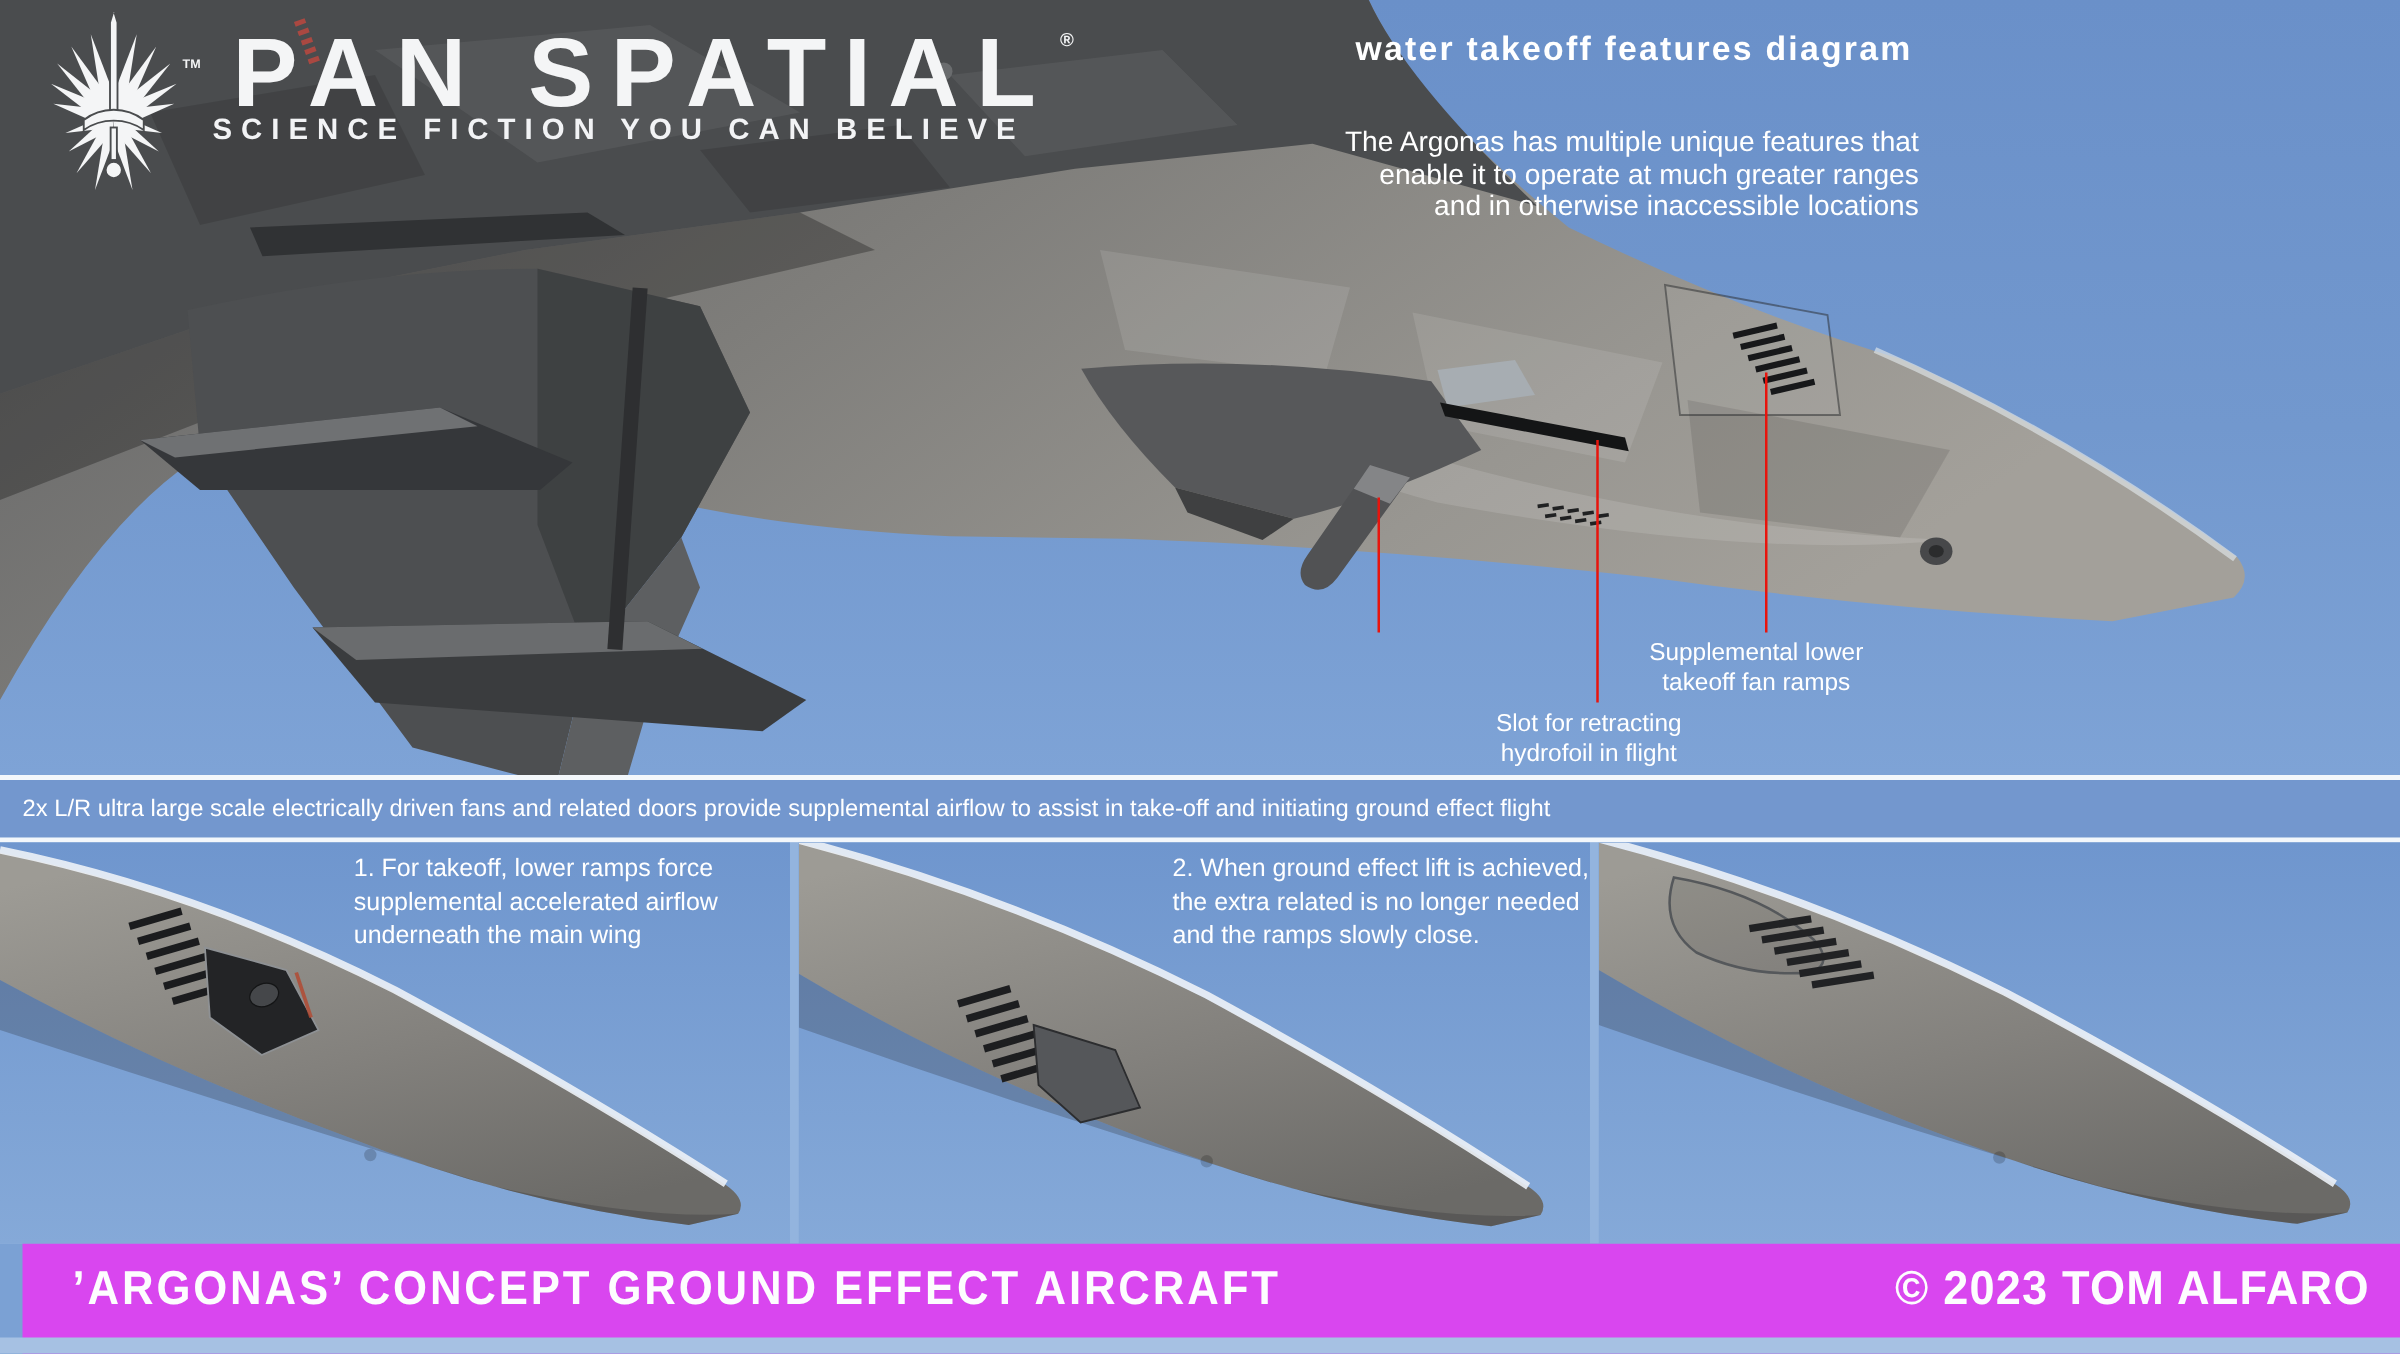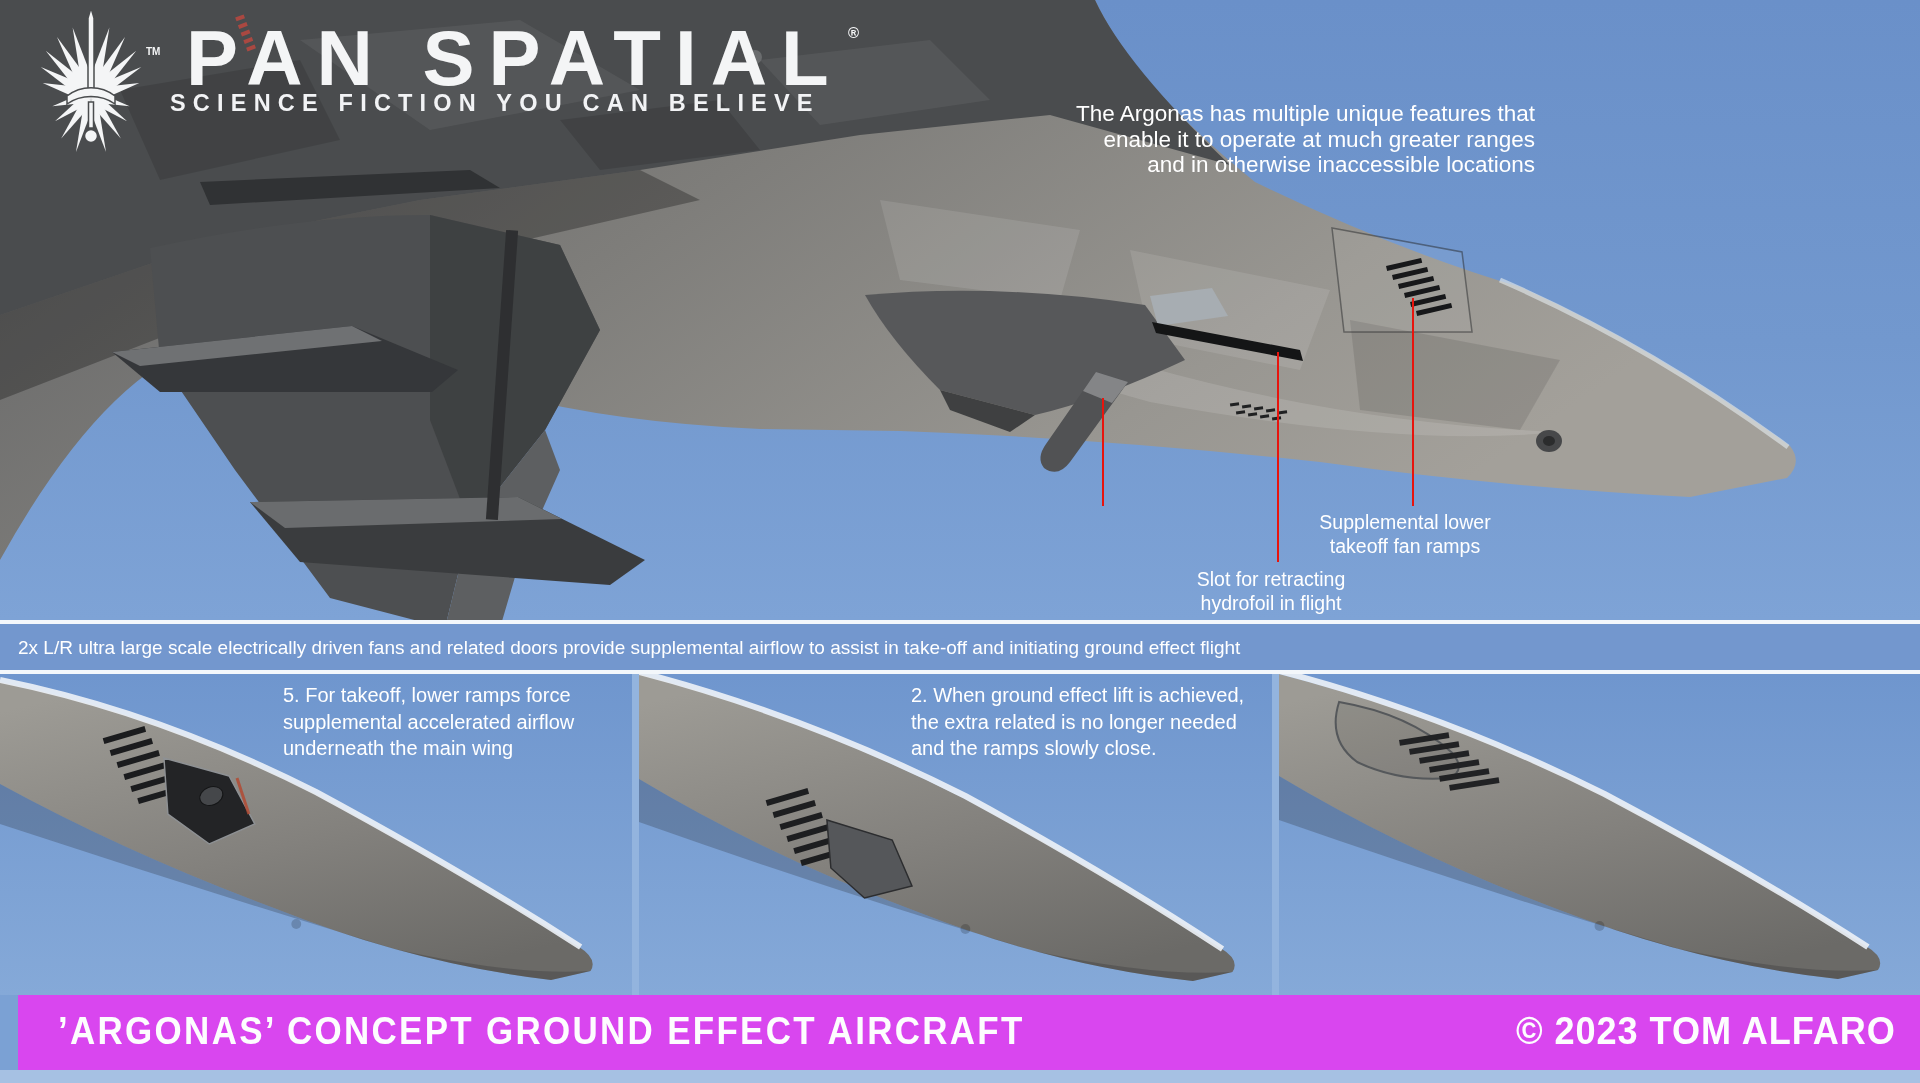--- a/index.html
+++ b/index.html
@@ -176,20 +176,21 @@
         <rect x="-2.5" y="6" width="5" height="26"></rect>
         <circle cx="0" cy="40" r="6.5"></circle>
       </g>
     </g>
   </svg>
   <div class="abs brand-tm">TM</div>
   <div class="abs brand-name">PAN SPATIAL</div>
   <div class="abs brand-reg">®</div>
   <div class="abs brand-tagline">SCIENCE FICTION YOU CAN BELIEVE</div>
 
+  <div class="abs diagram-title">water takeoff features diagram</div>
   <div class="abs intro">
     <div>The Argonas has multiple unique features that</div>
     <div>enable it to operate at much greater ranges</div>
     <div>and in otherwise inaccessible locations</div>
   </div>
 
   <div class="abs ann-line" style="left:1102px;top:398px;height:108px;"></div>
   <div class="abs ann-line" style="left:1277px;top:352px;height:210px;"></div>
   <div class="abs ann-line" style="left:1412px;top:298px;height:208px;"></div>
 
@@ -232,21 +233,21 @@
         <rect x="139" y="118" width="44" height="6" transform="rotate(-16,161,121)"></rect>
       </g>
       <g>
         <path fill="#232426" stroke="#8e9194" stroke-width="1.5" d="M166,84 L232,102 L258,150 L212,170 L170,140 Z"></path>
         <ellipse cx="214" cy="122" rx="12" ry="9" fill="#45474a" stroke="#141516" transform="rotate(-20,214,122)"></ellipse>
         <path stroke="#b14a33" stroke-width="3" opacity="0.85" d="M240,104 L252,140" fill="none"></path>
       </g>
       <circle cx="300" cy="250" r="5" fill="rgba(0,0,0,0.18)"></circle>
     </svg>
     <div class="caption" style="left:283px;top:8px;">
-      <div>5. For takeoff, lower ramps force</div>
+      <div>1. For takeoff, lower ramps force</div>
       <div>supplemental accelerated airflow</div>
       <div>underneath the main wing</div>
     </div>
   </div>
 
   <div class="abs panel" style="left:639px;width:633px;">
     <svg viewBox="0 0 640 321" preserveAspectRatio="none">
       <defs>
         <linearGradient id="pw2" x1="0.2" y1="0" x2="0.7" y2="1">
           <stop offset="0" stop-color="#9d9b95"></stop>
@@ -263,21 +264,21 @@
         <rect x="142" y="144" width="44" height="6" transform="rotate(-16,164,147)"></rect>
         <rect x="149" y="156" width="44" height="6" transform="rotate(-16,171,159)"></rect>
         <rect x="156" y="168" width="44" height="6" transform="rotate(-16,178,171)"></rect>
         <rect x="163" y="180" width="44" height="6" transform="rotate(-16,185,183)"></rect>
       </g>
       <g>
         <path fill="#55575a" stroke="#2c2d2f" stroke-width="1.5" d="M190,146 L256,166 L276,212 L228,224 L194,194 Z"></path>
       </g>
       <circle cx="330" cy="255" r="5" fill="rgba(0,0,0,0.18)"></circle>
     </svg>
-    <div class="caption" style="left:272px;top:8px;">
+    <div class="caption" style="left:299px;top:8px;">
       <div>2. When ground effect lift is achieved,</div>
       <div>the extra related is no longer needed</div>
       <div>and the ramps slowly close.</div>
     </div>
   </div>
 
   <div class="abs panel" style="left:1279px;width:641px;">
     <svg viewBox="0 0 640 321" preserveAspectRatio="none">
       <defs>
         <linearGradient id="pw3" x1="0.2" y1="0" x2="0.7" y2="1">

